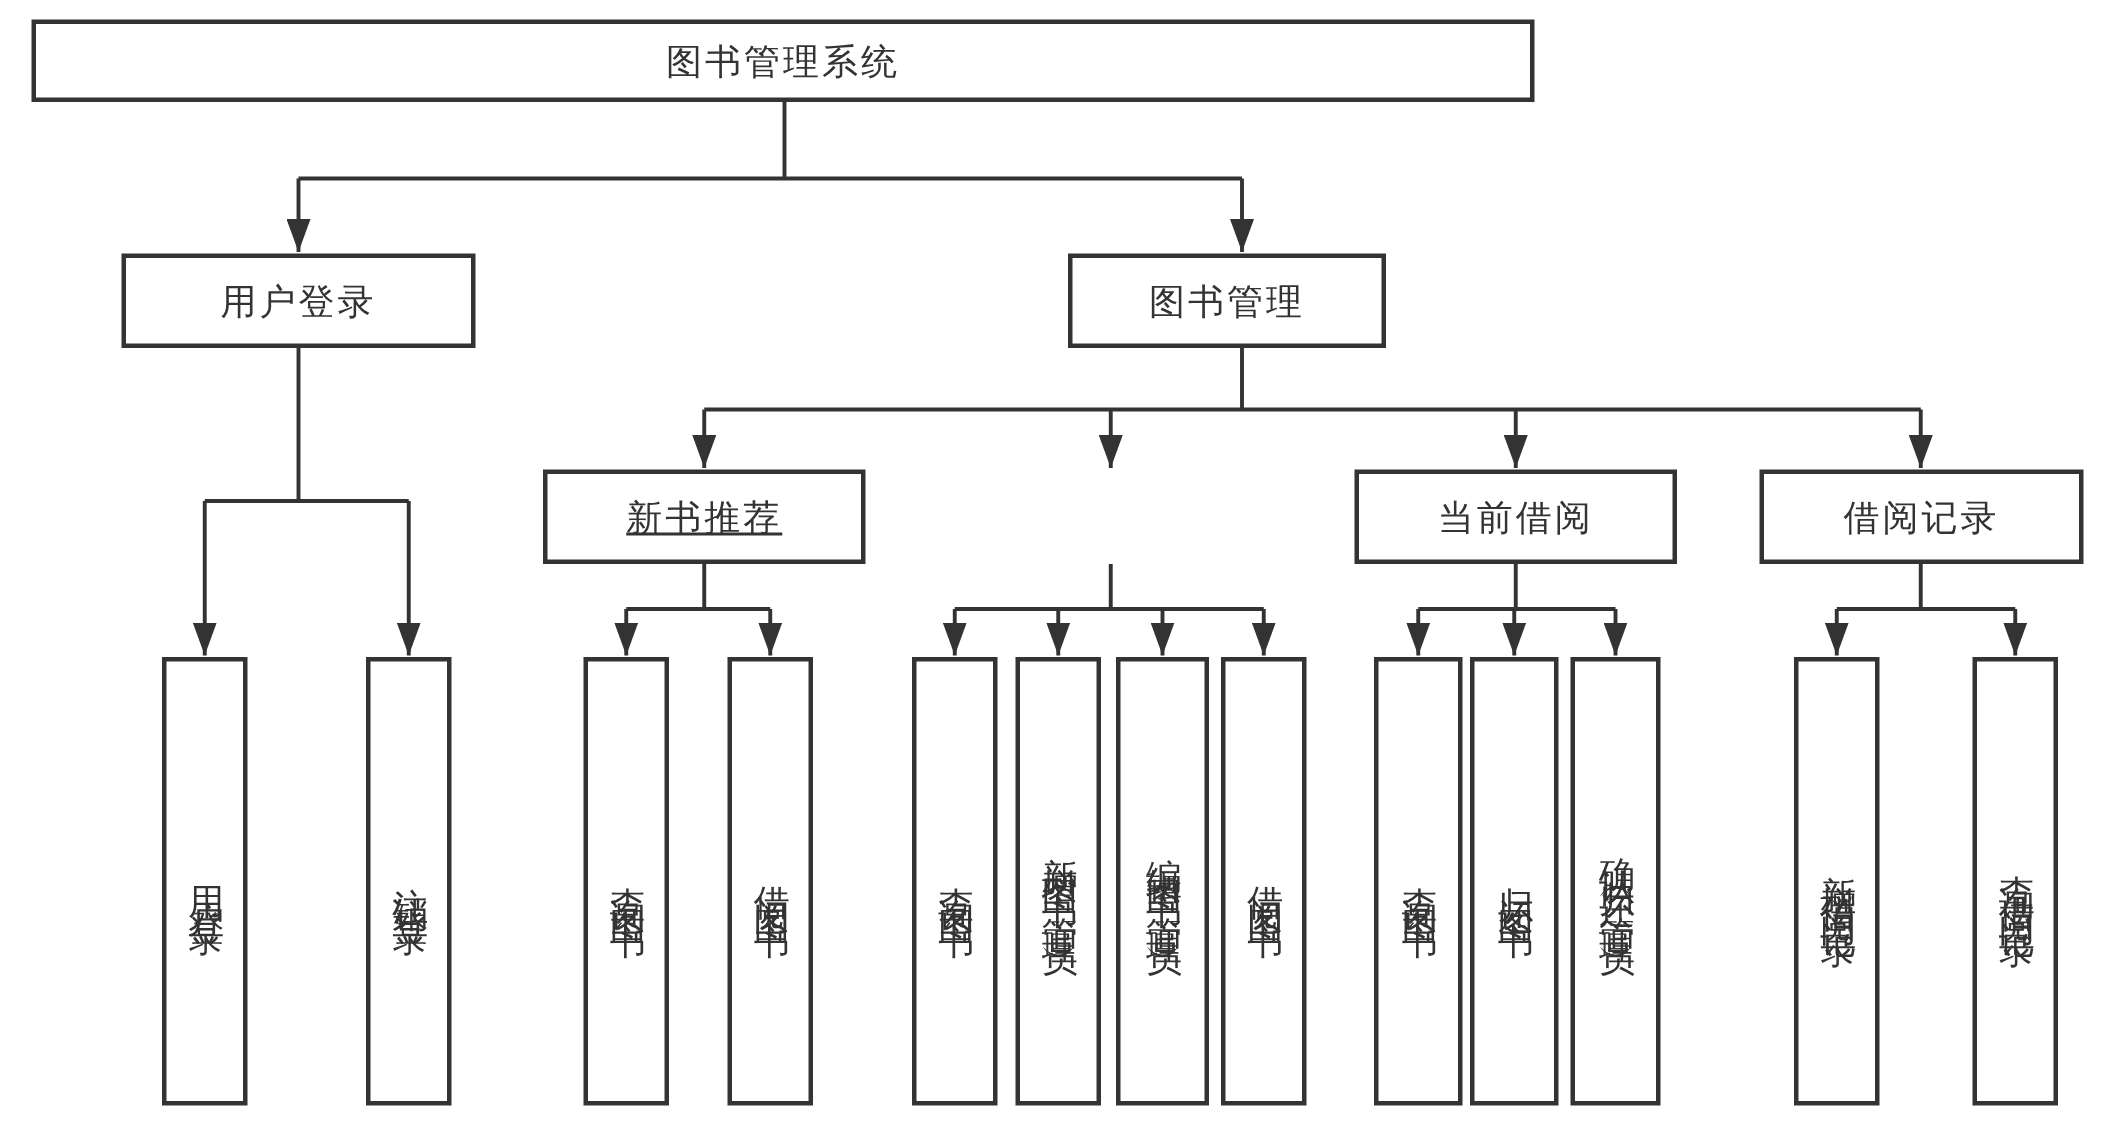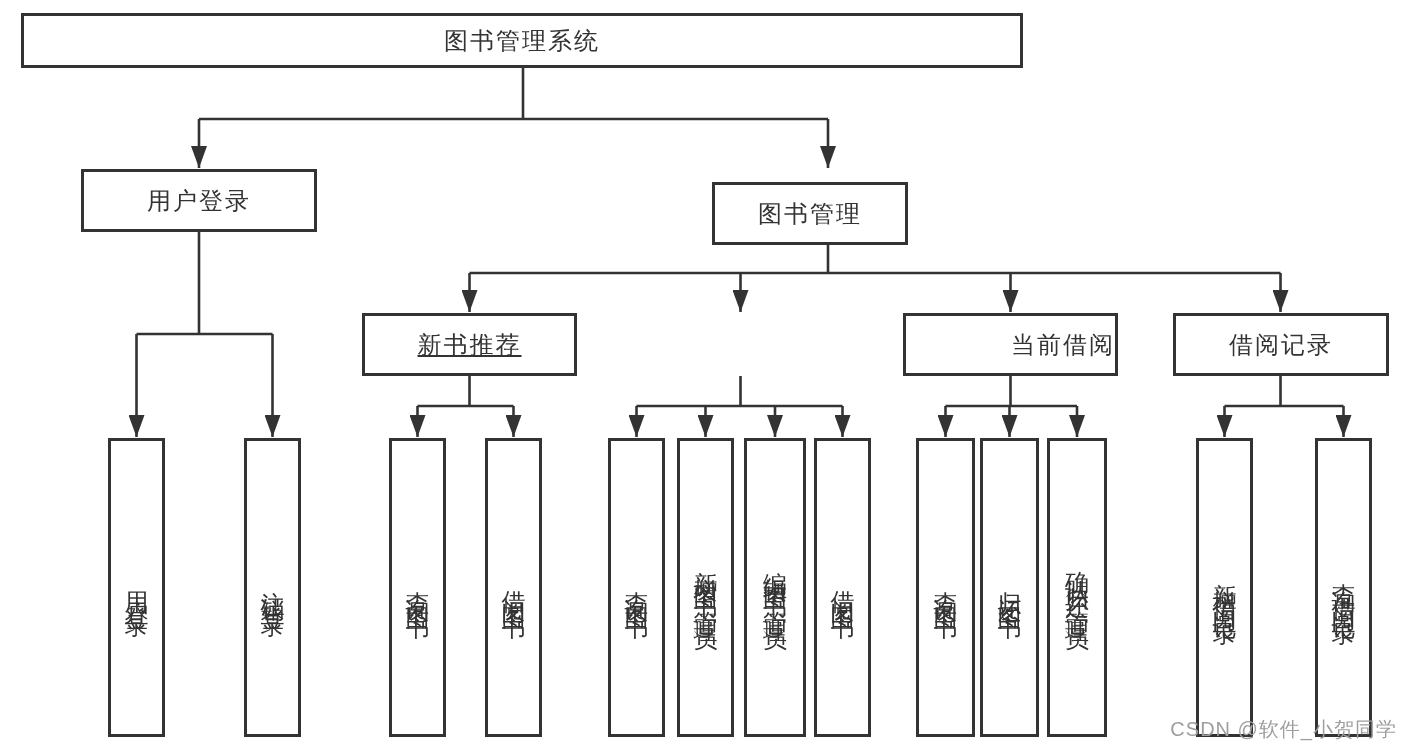--- a/index.html
+++ b/index.html
@@ -106,28 +106,28 @@
     </g>
   </svg>
 
   <div class="node node-h" style="left:21px; top:13px; width:1002px; height:55px;">
     <span>图书管理系统</span>
   </div>
 
   <div class="node node-h" style="left:81px; top:169px; width:236px; height:63px;">
     <span>用户登录</span>
   </div>
-  <div class="node node-h" style="left:712px; top:169px; width:196px; height:63px;margin-top:13px;">
+  <div class="node node-h" style="left:712px; top:169px; width:212px; height:63px;">
     <span>图书管理</span>
   </div>
 
   <div class="node node-h" style="left:362px; top:313px; width:215px; height:63px;text-decoration:underline;">
     <span>新书推荐</span>
   </div>
-  <div class="node node-h" style="left:903px; top:313px; width:215px; height:63px;justify-content:flex-end;">
+  <div class="node node-h" style="left:903px; top:313px; width:215px; height:63px;">
     <span>当前借阅</span>
   </div>
   <div class="node node-h" style="left:1173px; top:313px; width:216px; height:63px;">
     <span>借阅记录</span>
   </div>
 
   <div class="node node-v" style="left:108px; top:438px; width:57px; height:299px;">
     <span>用户登录</span>
   </div>
   <div class="node node-v" style="left:244px; top:438px; width:57px; height:299px;">
@@ -164,15 +164,14 @@
     <span>确认归还（管理员）</span>
   </div>
 
   <div class="node node-v" style="left:1196px; top:438px; width:57px; height:299px;">
     <span>新增借阅记录</span>
   </div>
   <div class="node node-v" style="left:1315px; top:438px; width:57px; height:299px;">
     <span>查询借阅记录</span>
   </div>
 
-  <div class="watermark">CSDN @软件_小贺同学</div>
 
 </div>
 
 </body></html>

